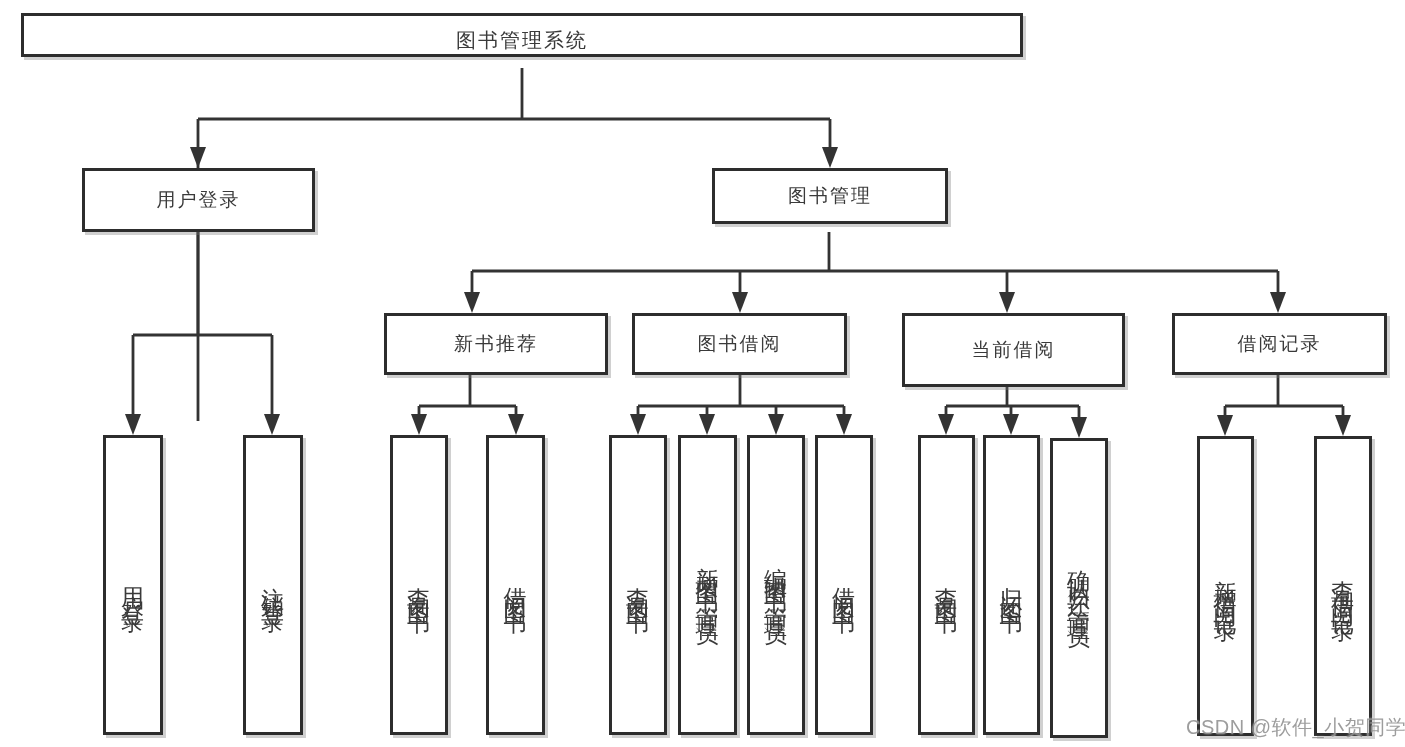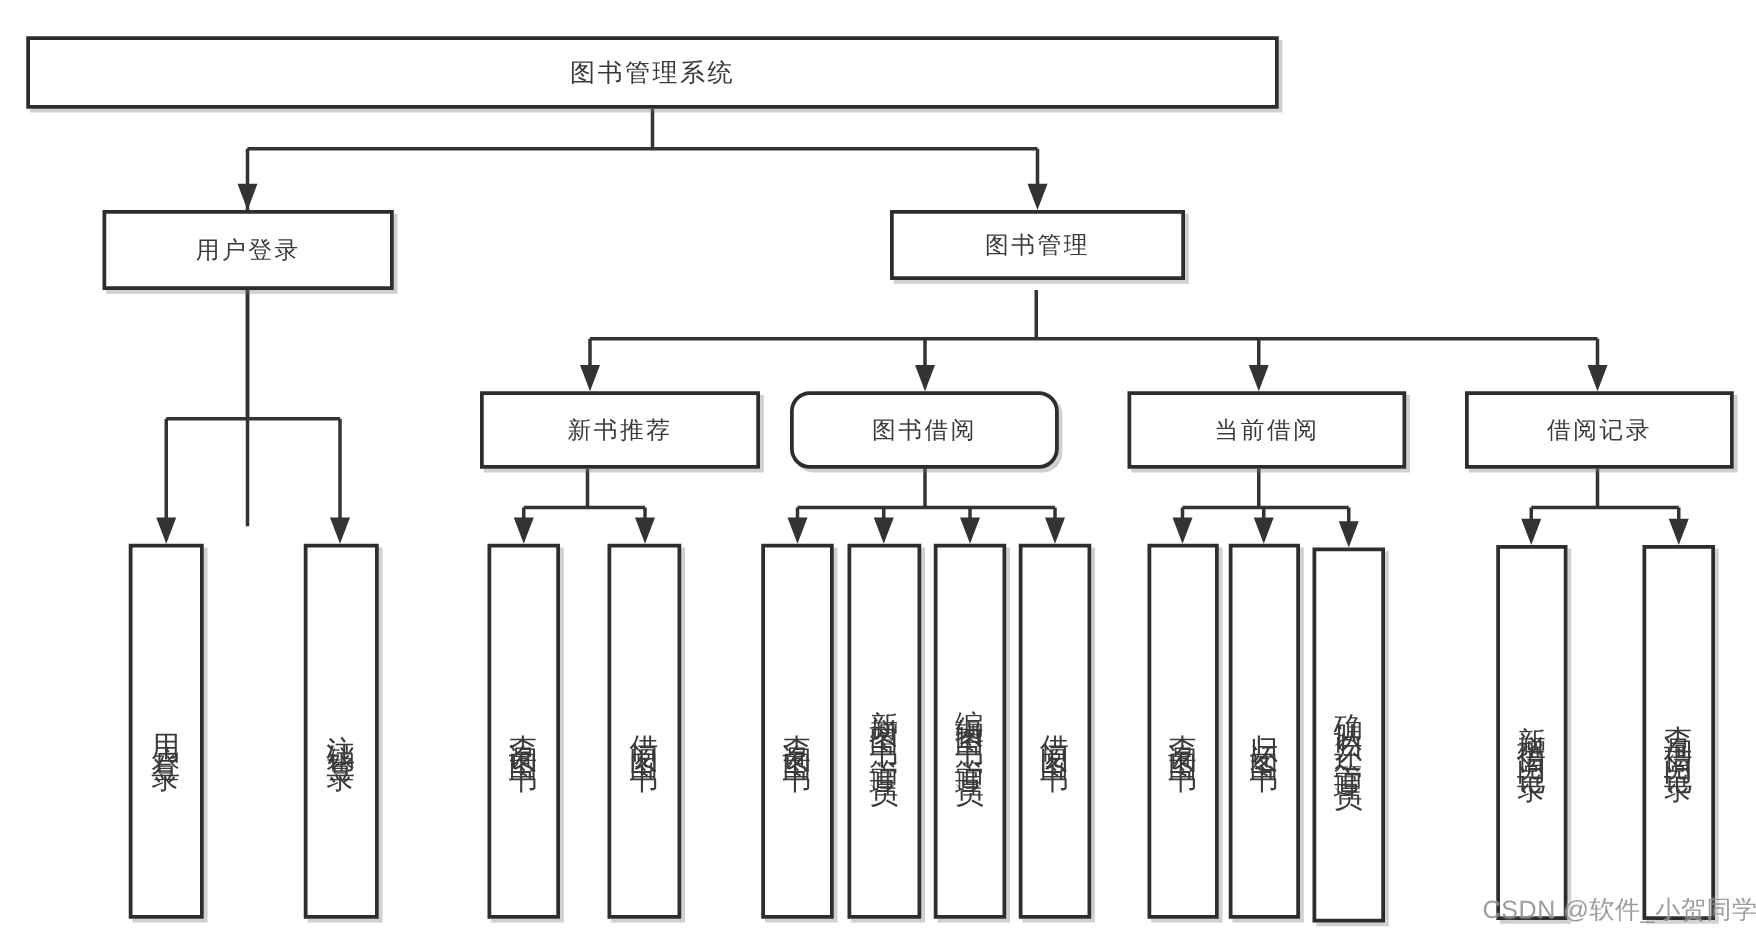--- a/index.html
+++ b/index.html
@@ -71,38 +71,38 @@
       <polygon points="1011,435 1003,414 1019,414"></polygon>
       <polygon points="1079,438 1071,417 1087,417"></polygon>
     </g>
     <g>
       <path d="M1278,374 V406 M1225,406 H1343 M1225,406 V418 M1343,406 V418"></path>
       <polygon points="1225,436 1217,415 1233,415"></polygon>
       <polygon points="1343,436 1335,415 1351,415"></polygon>
     </g>
   </svg>
 
-  <div class="node h top" style="left:21px;top:29px;width:1002px;height:58px;">
+  <div class="node h top" style="left:21px;top:13px;width:1002px;height:44px;align-items:flex-end;">
     <span>图书管理系统</span>
   </div>
 
   <div class="node h" style="left:82px;top:168px;width:233px;height:64px;">
     <span>用户登录</span>
   </div>
   <div class="node h" style="left:712px;top:168px;width:236px;height:56px;">
     <span>图书管理</span>
   </div>
 
   <div class="node h" style="left:384px;top:313px;width:224px;height:62px;">
     <span>新书推荐</span>
   </div>
-  <div class="node h" style="left:632px;top:313px;width:215px;height:62px;border-radius:16px;">
+  <div class="node h" style="left:632px;top:313px;width:215px;height:62px;">
     <span>图书借阅</span>
   </div>
-  <div class="node h" style="left:902px;top:313px;width:223px;height:62px;">
+  <div class="node h" style="left:902px;top:313px;width:223px;height:74px;">
     <span>当前借阅</span>
   </div>
   <div class="node h" style="left:1172px;top:313px;width:215px;height:62px;">
     <span>借阅记录</span>
   </div>
 
   <div class="node v" style="left:103px;top:435px;width:60px;height:300px;">
     <span>用户登录</span>
   </div>
   <div class="node v" style="left:243px;top:435px;width:60px;height:300px;">

